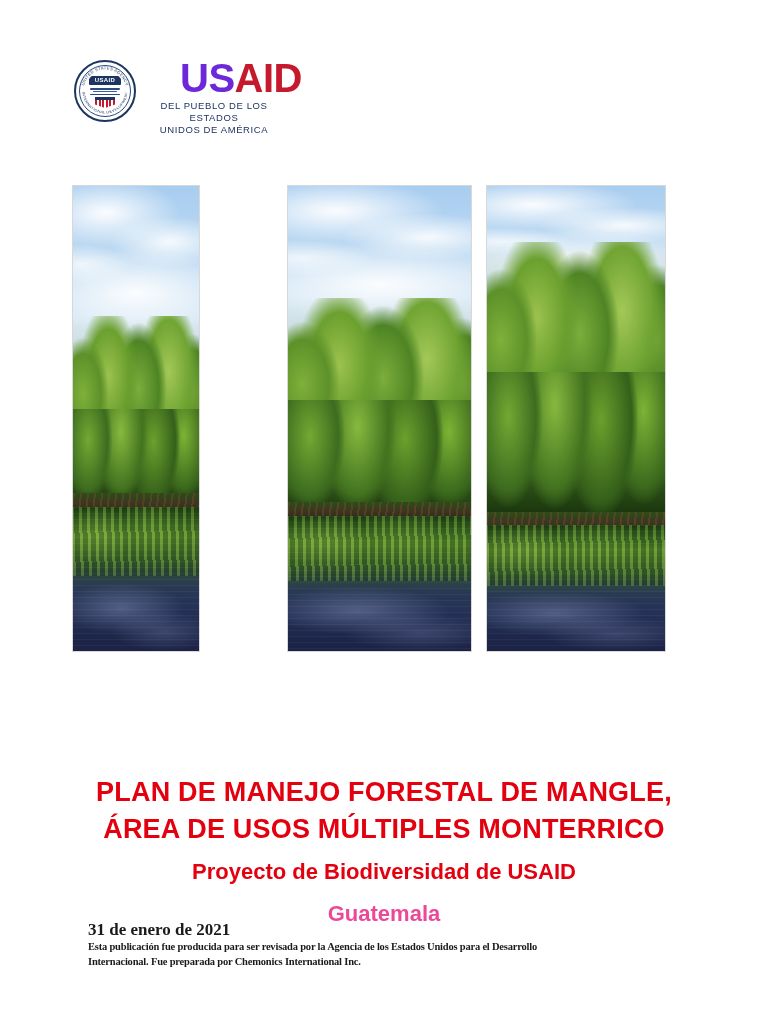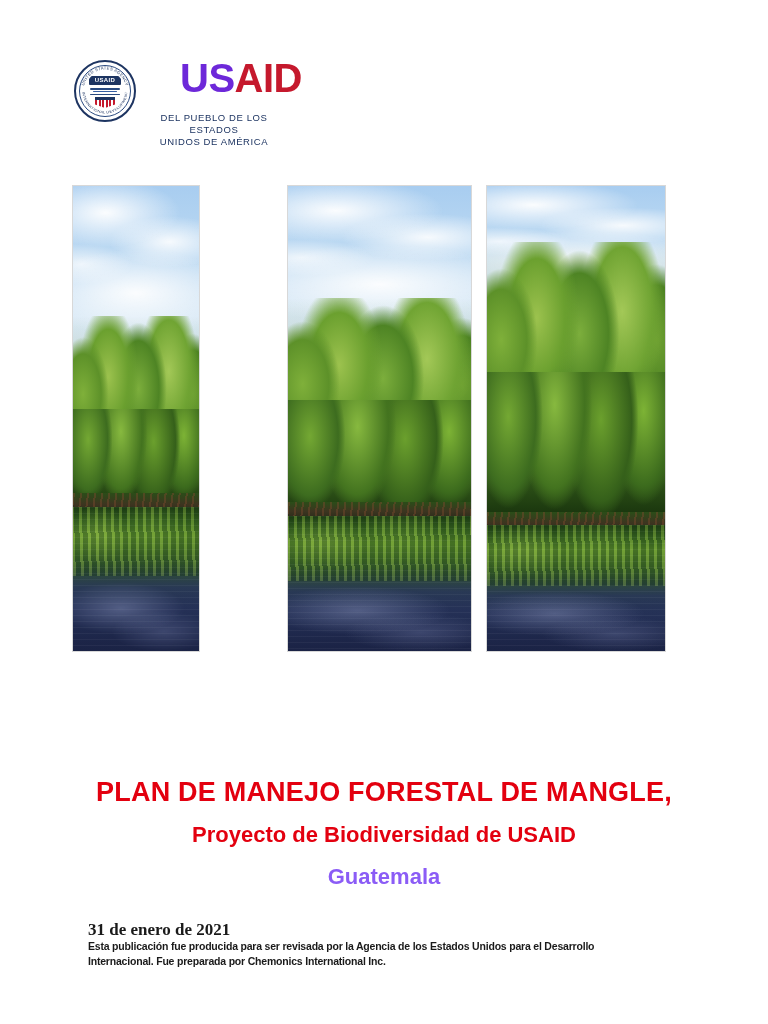--- a/index.html
+++ b/index.html
@@ -130,21 +130,21 @@
   .wm-us { color: #6d28d9; margin-left: 36px; }
   .wm-aid { color: #c5192d; }
   .wordmark-tag {
     font-family: "Liberation Sans", sans-serif;
     font-size: 9.5px;
     color: #1d3461;
     letter-spacing: 0.6px;
     line-height: 12px;
     text-align: center;
     width: 140px;
-    margin-top: 14px;
+    margin-top: 2px;
   }
 
   
   .photos {
     position: absolute;
     left: 72px;
     top: 185px;
     width: 594px;
     height: 467px;
   }
@@ -293,21 +293,21 @@
   }
   .title-sub {
     color: #e3000f;
     font-family: "Liberation Sans", sans-serif;
     font-size: 22px;
     font-weight: bold;
     line-height: 40px;
     margin-top: 4px;
   }
   .title-country {
-    color: #8b5cf6;
+    color: #ec4899;
     font-family: "Liberation Sans", sans-serif;
     font-size: 22px;
     font-weight: bold;
     line-height: 40px;
     margin-top: 2px;
   }
 
   
   .footer {
     position: absolute;
@@ -318,21 +318,21 @@
     font-family: "Liberation Serif", serif;
   }
   .footer-date {
     font-family: "Liberation Serif", serif;
     font-size: 17px;
     font-weight: bold;
     line-height: 16px;
     margin-bottom: 1px;
   }
   .footer-note {
-    font-family: Liberation Sans, sans-serif;
+    font-family: Liberation Serif, serif;
     font-size: 10.5px;
     font-weight: bold;
     line-height: 15px;
     letter-spacing: -0.2px;
   }
 </style>
 </head>
 <body>
 
 <div class="logo-block">
@@ -425,20 +425,21 @@
       <div class="water-refl"></div>
       <div class="water-sky"></div>
       <div class="water-ripple"></div>
     </div>
   </div>
 
 </div>
 
 <div class="title-block">
   <div class="title-main">PLAN DE MANEJO FORESTAL DE MANGLE,</div>
+  <div class="title-main">ÁREA DE USOS MÚLTIPLES MONTERRICO</div>
   <div class="title-sub">Proyecto de Biodiversidad de USAID</div>
   <div class="title-country">Guatemala</div>
 </div>
 
 <div class="footer">
   <div class="footer-date">31 de enero de 2021</div>
   <div class="footer-note">Esta publicación fue producida para ser revisada por la Agencia de los Estados Unidos para el Desarrollo</div>
   <div class="footer-note">Internacional. Fue preparada por Chemonics International Inc.</div>
 </div>
 

